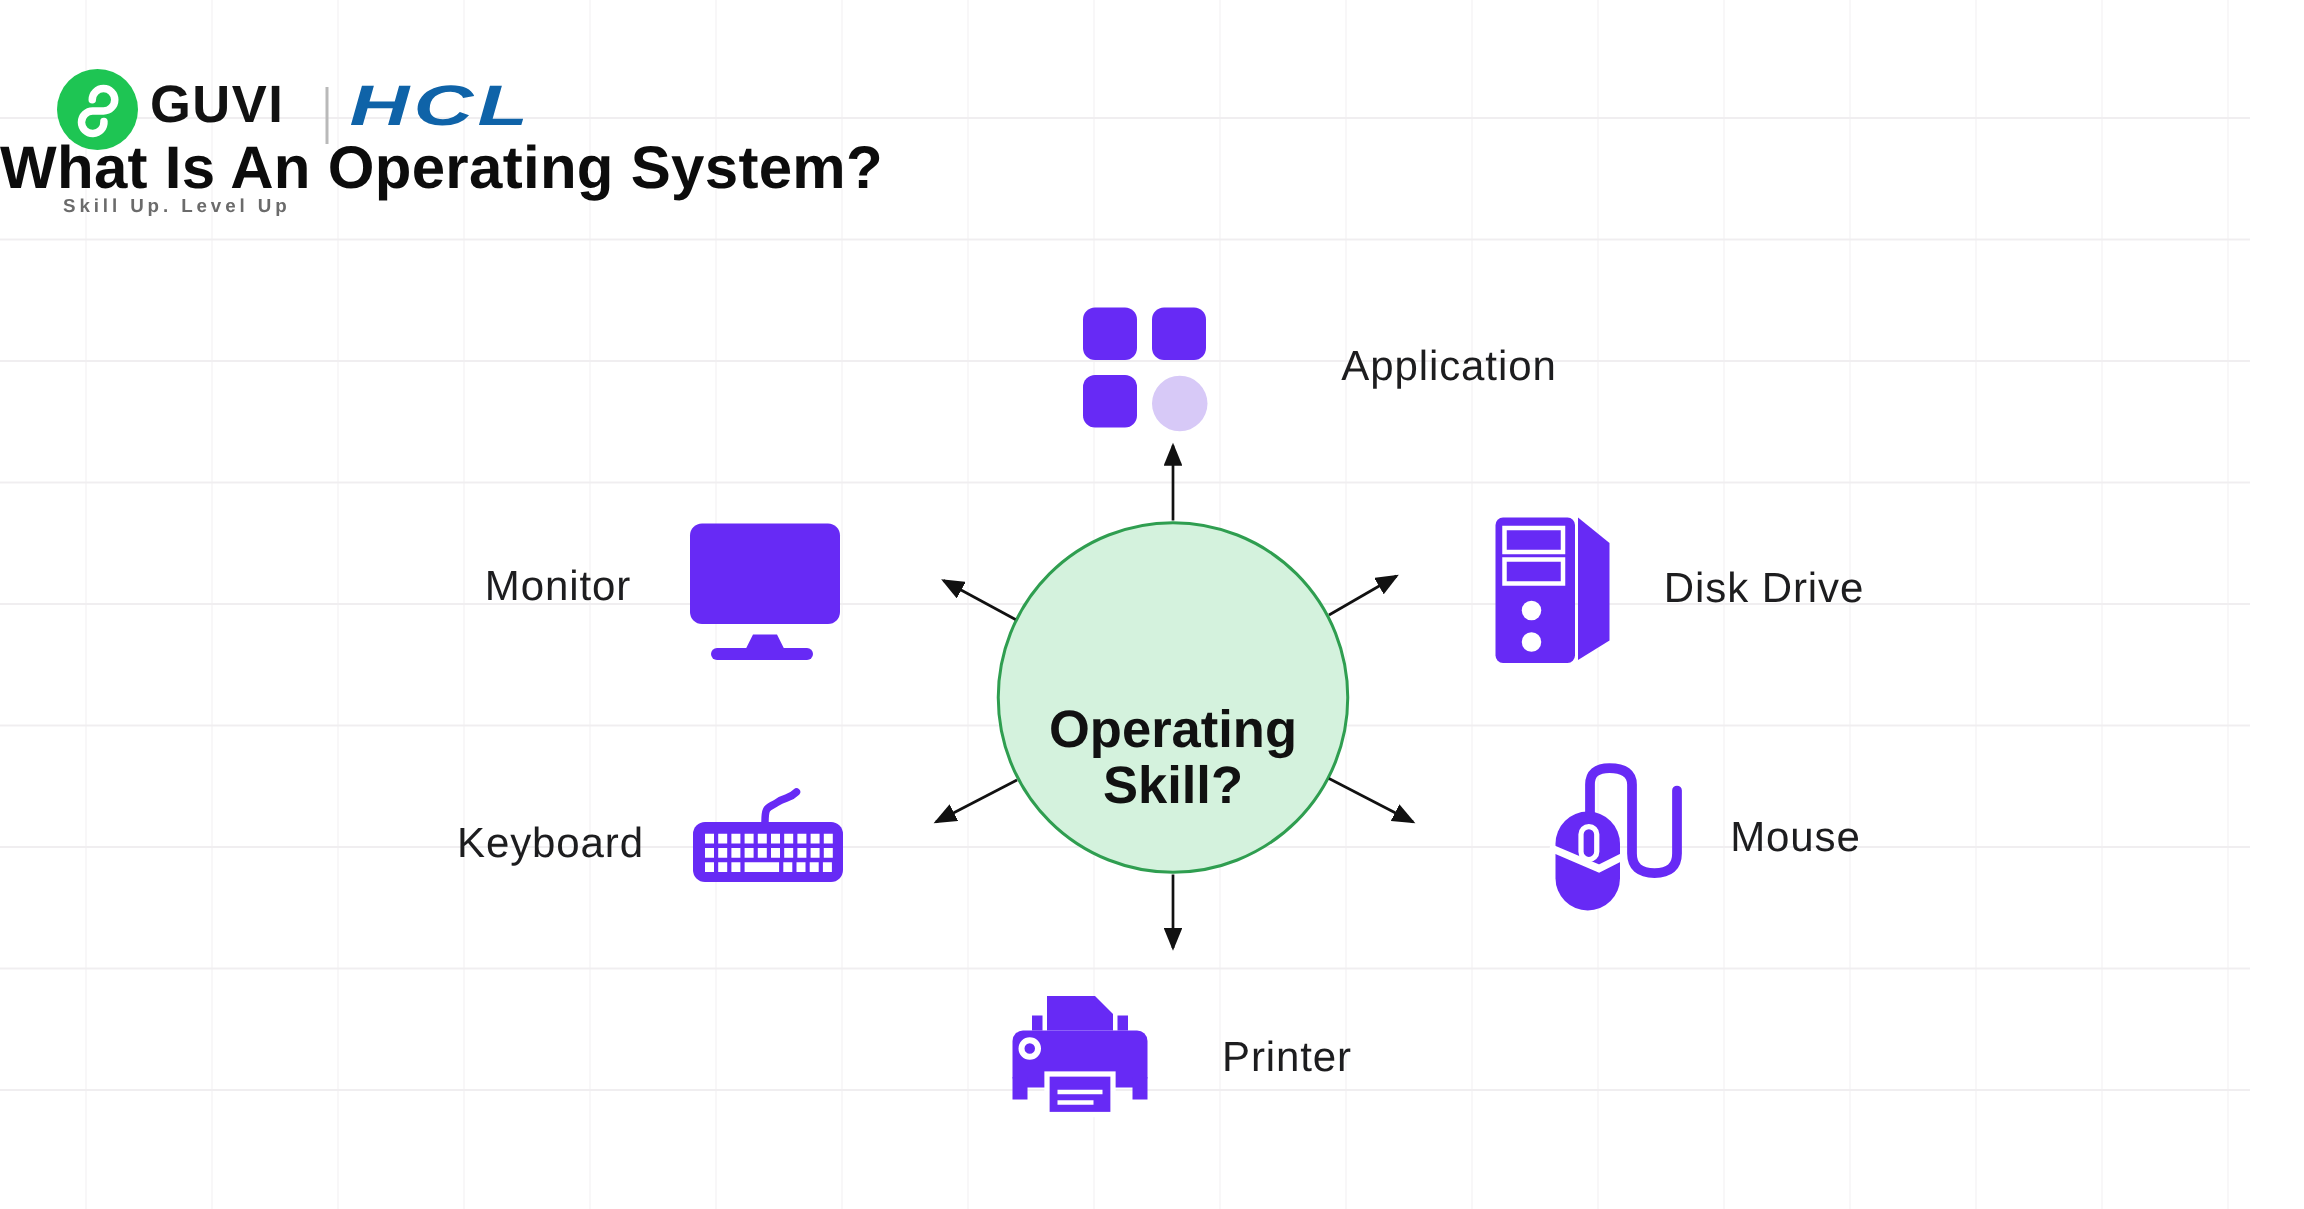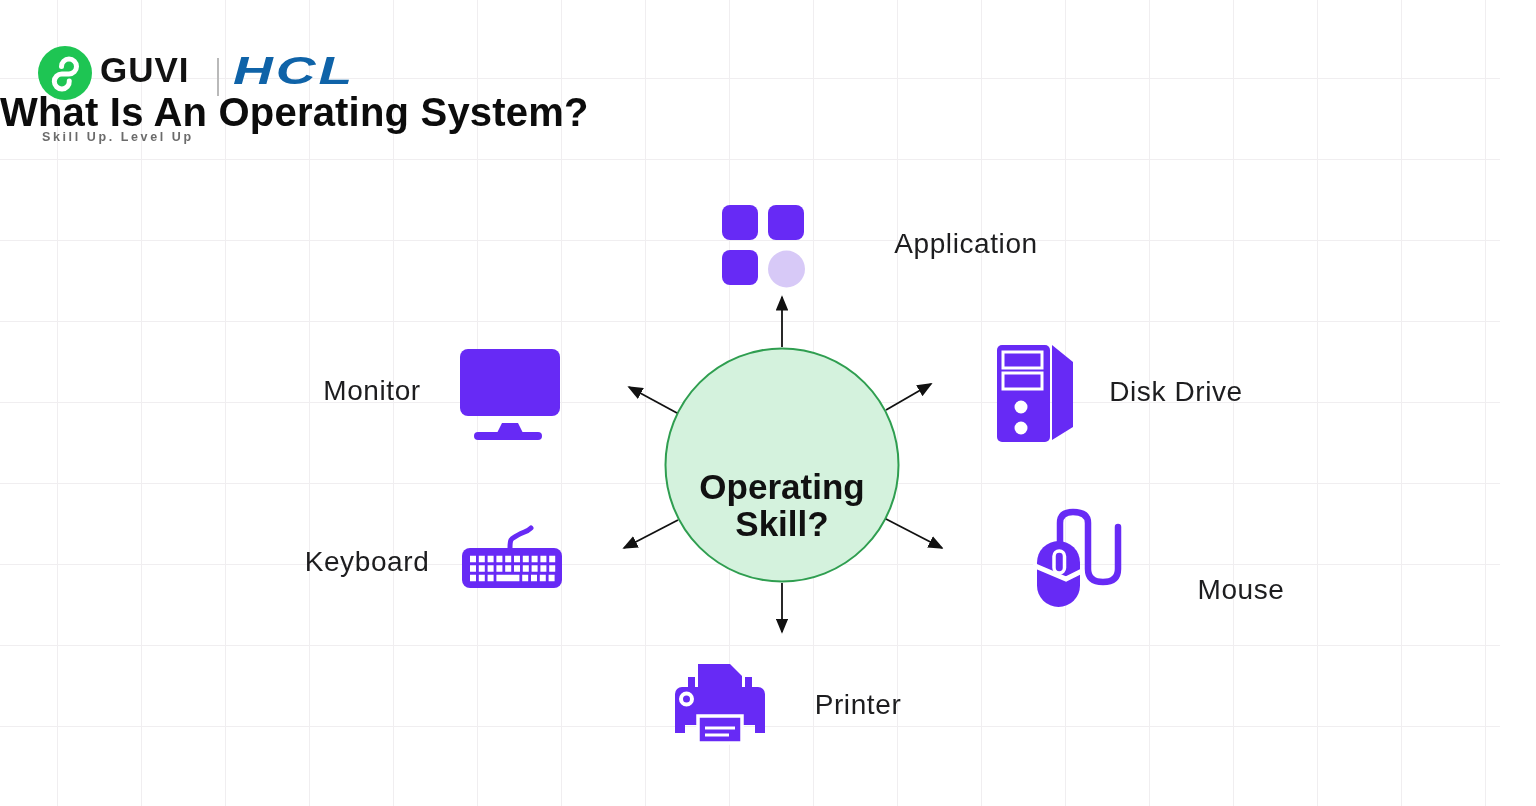--- a/index.html
+++ b/index.html
@@ -20,21 +20,21 @@
   .tagline{position:absolute;left:42px;top:102px;font-size:12.5px;font-weight:600;color:#6b6b6b;letter-spacing:2.6px;margin-top:28px;}
   
   .title{position:absolute;left:0;top:90px;width:100%;margin:0;text-align:left;font-size:40px;font-weight:800;color:#0c0c0c;letter-spacing:0.2px;}
   
   .arrows{position:absolute;left:0;top:0;width:1536px;height:806px;}
   .center-label{position:absolute;left:782px;top:465px;transform:translate(-50%,-50%);text-align:center;font-size:35px;font-weight:700;color:#111;line-height:37px;white-space:nowrap;margin-top:40px;}
   .center-label span{display:block;}
   .node-label{position:absolute;transform:translate(-50%,-50%);font-size:28px;color:#1d1d1f;letter-spacing:0.6px;white-space:nowrap;}
   .lbl-application{left:928px;top:244px;margin-left:38px;}
   .lbl-disk-drive{left:1176px;top:392px;}
-  .lbl-mouse{left:1241px;top:558px;margin-top:32px;}
+  .lbl-mouse{left:1197px;top:558px;}
   .lbl-printer{left:858px;top:705px;}
   .lbl-keyboard{left:367px;top:562px;}
   .lbl-monitor{left:372px;top:391px;}
   .icon{position:absolute;}
   .ic-app{left:720px;top:203px;}
   .ic-tower{left:995px;top:343px;}
   .ic-mouse{left:1033px;top:505px;}
   .ic-printer{left:673px;top:660px;}
   .ic-keyboard{left:460px;top:505px;}
   .ic-monitor{left:458px;top:348px;}

